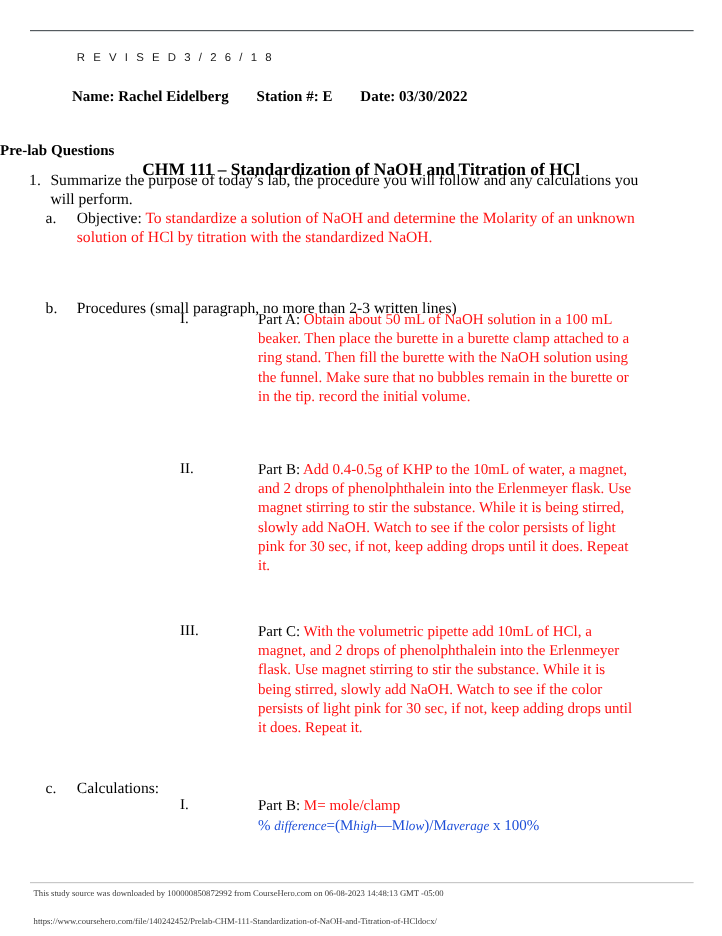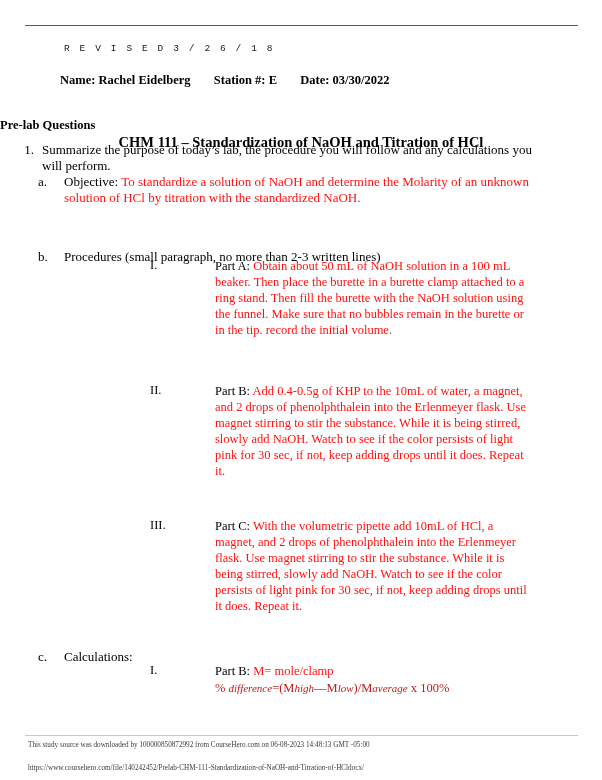--- a/index.html
+++ b/index.html
@@ -41,21 +41,21 @@
     width: 553px;
     height: 1px;
     background: #c8c8c8;
   }
 
   
   .revised {
     position: absolute;
     left: 64px;
     top: 43px;
-    font-family: Liberation Mono, monospace;
+    font-family: Liberation Sans, sans-serif;
     font-size: 9.5px;
     letter-spacing: 2.1px;
     color: #1a1a1a;
     white-space: nowrap;
   }
 
   .nameline {
     position: absolute;
     left: 60px;
     top: 73px;
@@ -171,21 +171,21 @@
 
   #roman-part-a { top: 258px; }
   #roman-part-b { top: 383px; }
   #roman-part-c { top: 518px; }
   #roman-calc-1 { top: 663px; }
 
   .formula {
     display: block;
     margin-top: 1px;
     font-size: 12.5px;
-    color: #b91c1c;
+    color: #1d4ed8;
     white-space: nowrap;
   }
   .formula i {
     font-style: italic;
     font-size: 11px;
   }
   .formula .mvar {
     font-style: italic;
     font-size: 11px;
   }

